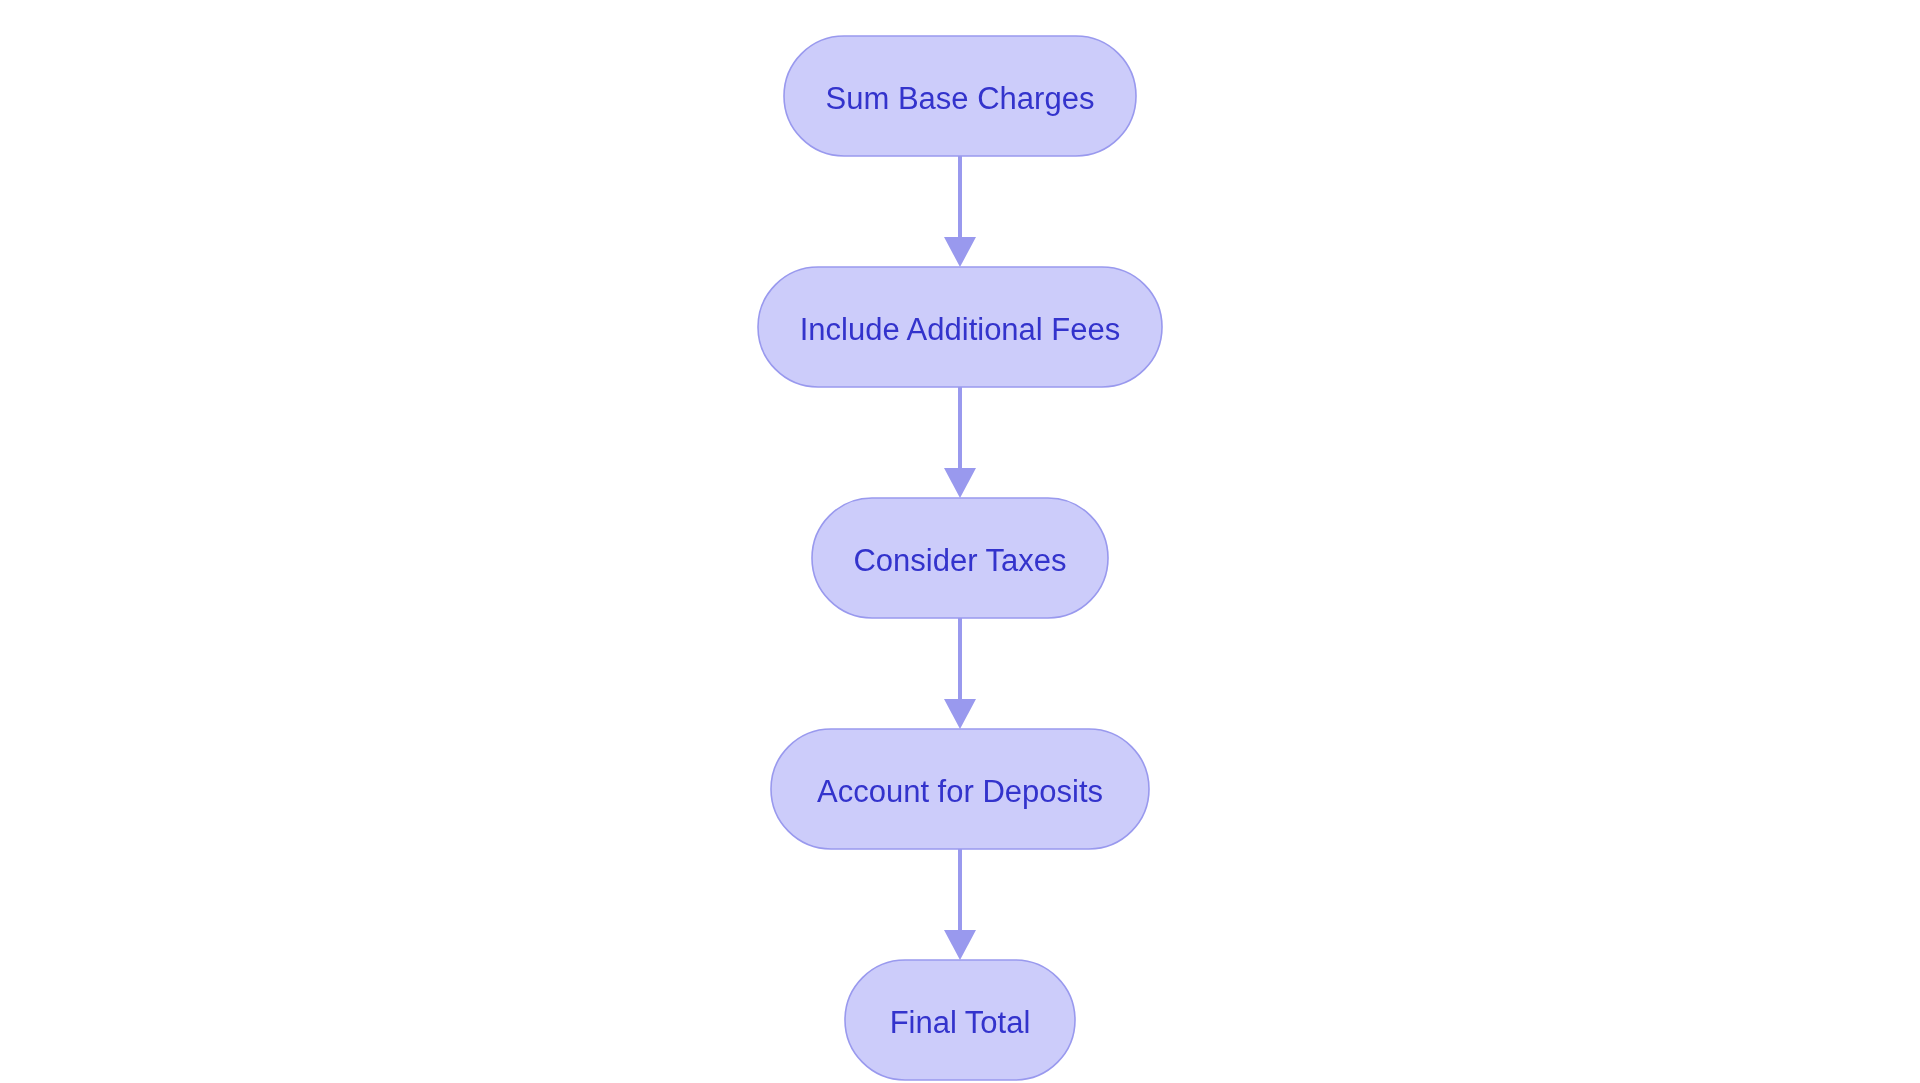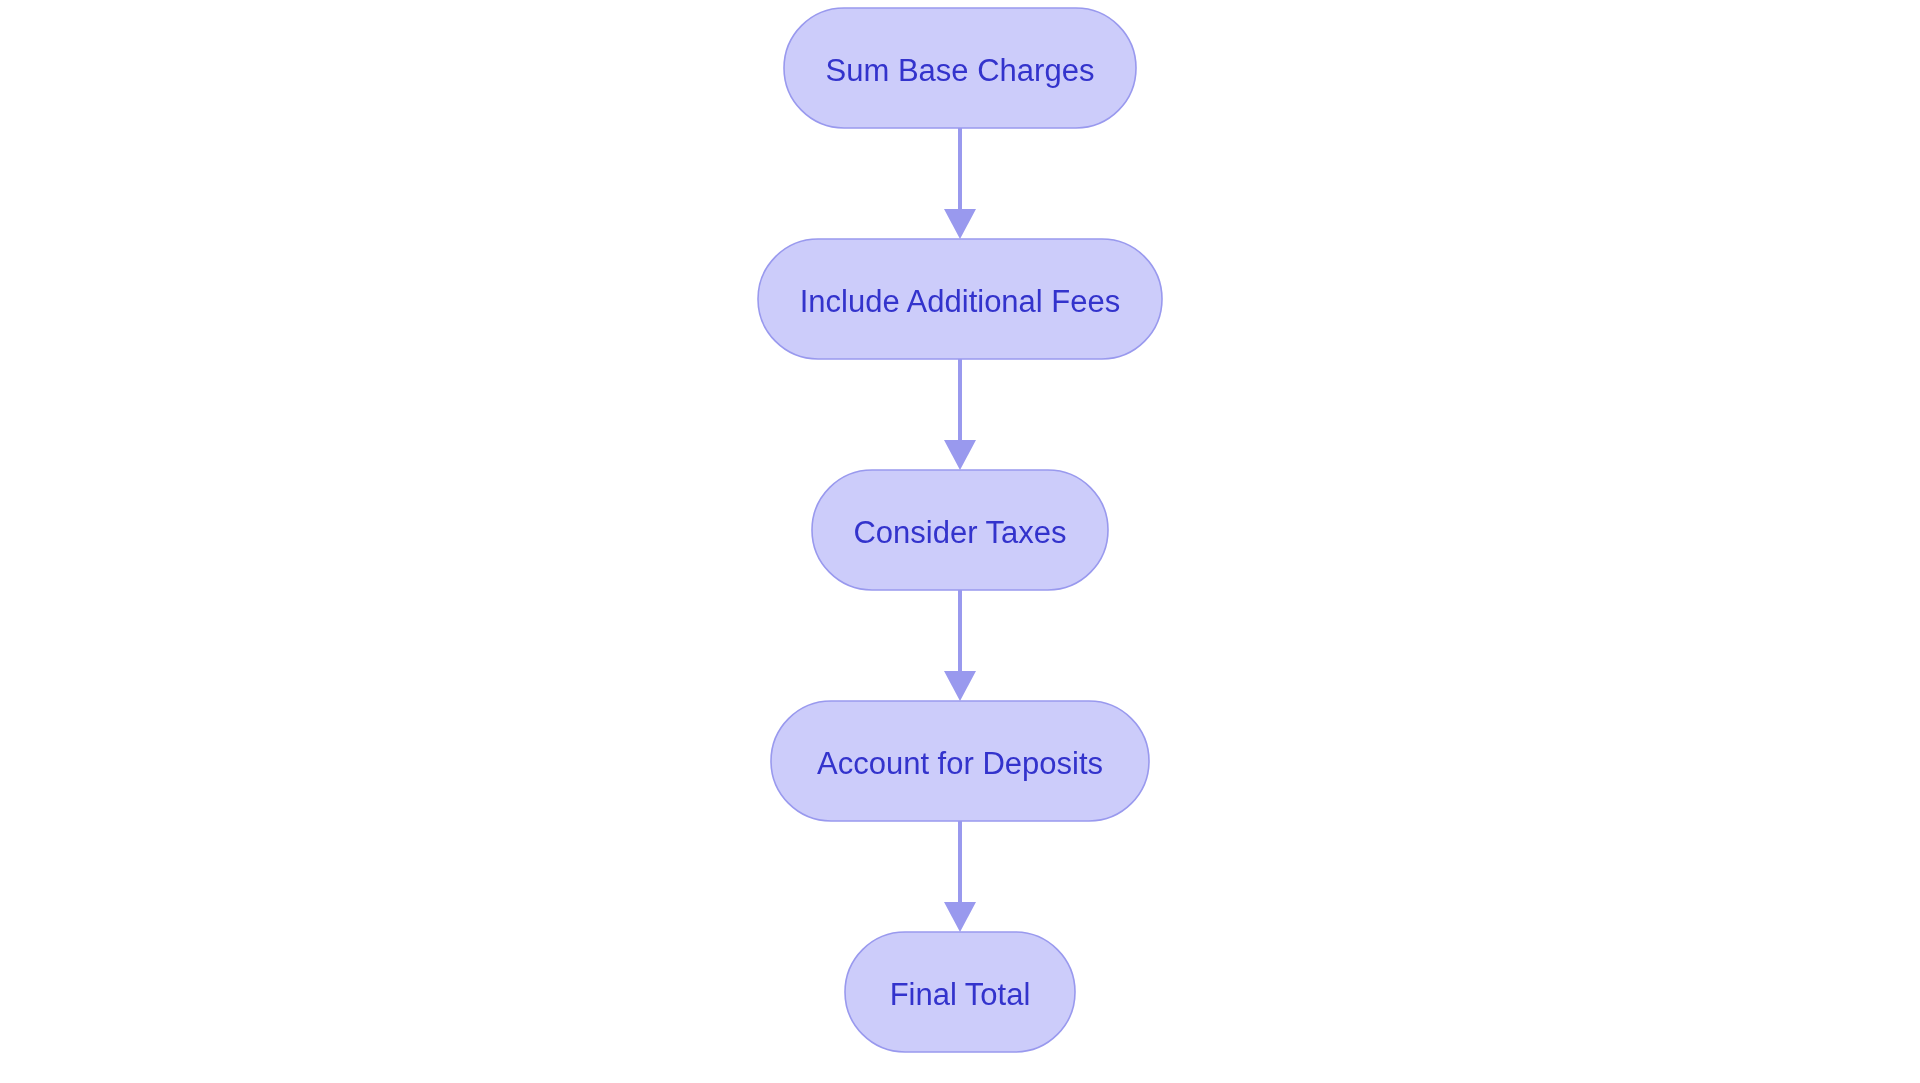--- a/index.html
+++ b/index.html
@@ -12,20 +12,21 @@
     width: 1920px;
     height: 1083px;
     overflow: hidden;
     font-family: "Liberation Sans", sans-serif;
   }
   #flow-root {
     position: relative;
     width: 1920px;
     height: 867px;
     background: #ffffff;
+    margin-top: 28px;
   }
   #flow-svg {
     position: absolute;
     inset: 0;
     width: 1920px;
     height: 1083px;
     display: block;
   }
   .node-shape {
     fill: #ccccfa;

